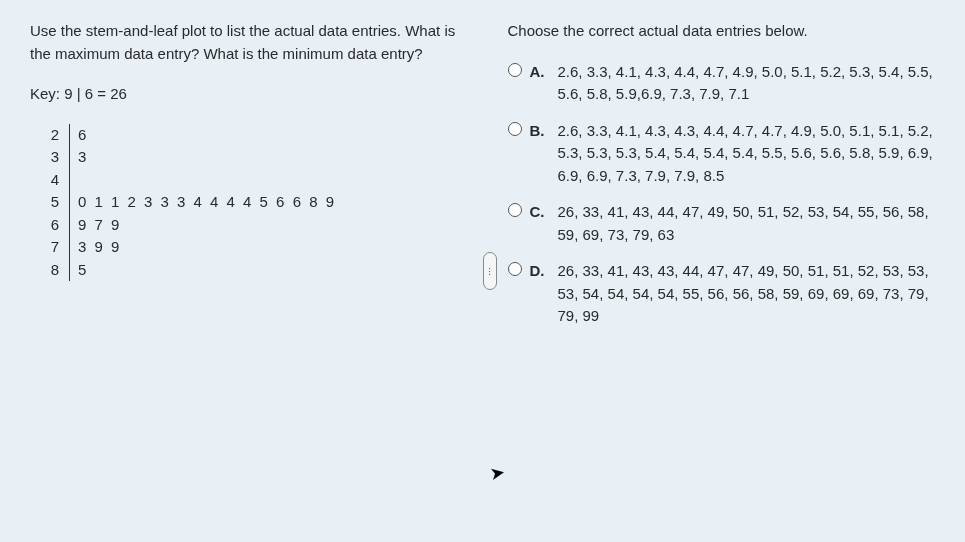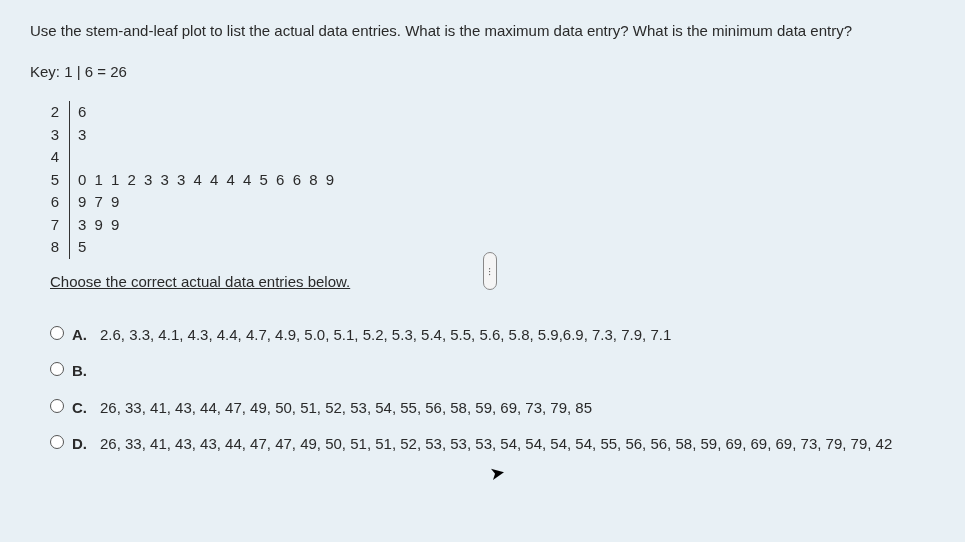--- a/index.html
+++ b/index.html
@@ -44,22 +44,21 @@
     .stem {
       width: 20px;
       text-align: right;
       padding-right: 8px;
       border-right: 1.5px solid #333;
     }
     .leaf {
       padding-left: 8px;
     }
     .choice-heading {
-      margin-bottom: 30px;
-      text-decoration: underline;
+      margin-bottom: 18px;
     }
     .choice {
       display: flex;
       align-items: flex-start;
       margin-bottom: 14px;
     }
     .radio {
       width: 14px;
       height: 14px;
       border: 1.5px solid #555;
@@ -99,30 +98,29 @@
       left: 460px;
       top: 440px;
       font-size: 18px;
       color: #000;
       transform: rotate(-10deg);
     }
     .container {
       position: relative;
       width: 100%;
       display: flex;
-      flex-direction: column;
     }
   </style>
 </head>
 <body>
 
 <div class="container">
   <div class="left-column">
     <p class="question-text">Use the stem-and-leaf plot to list the actual data entries. What is the maximum data entry? What is the minimum data entry?</p>
-    <p class="key-text">Key: 1 | 6 = 26</p>
+    <p class="key-text">Key: 9 | 6 = 26</p>
     <div class="stem-leaf">
       <div class="stem-leaf-row">
         <span class="stem">2</span>
         <span class="leaf">6</span>
       </div>
       <div class="stem-leaf-row">
         <span class="stem">3</span>
         <span class="leaf">3</span>
       </div>
       <div class="stem-leaf-row">
@@ -156,29 +154,30 @@
 
     <div class="choice">
       <span class="radio"></span>
       <span class="choice-letter">A.</span>
       <span class="choice-text">2.6, 3.3, 4.1, 4.3, 4.4, 4.7, 4.9, 5.0, 5.1, 5.2, 5.3, 5.4, 5.5, 5.6, 5.8, 5.9,6.9, 7.3, 7.9, 7.1</span>
     </div>
 
     <div class="choice">
       <span class="radio"></span>
       <span class="choice-letter">B.</span>
+      <span class="choice-text">2.6, 3.3, 4.1, 4.3, 4.3, 4.4, 4.7, 4.7, 4.9, 5.0, 5.1, 5.1, 5.2, 5.3, 5.3, 5.3, 5.4, 5.4, 5.4, 5.4, 5.5, 5.6, 5.6, 5.8, 5.9, 6.9, 6.9, 6.9, 7.3, 7.9, 7.9, 8.5</span>
     </div>
 
     <div class="choice">
       <span class="radio"></span>
       <span class="choice-letter">C.</span>
-      <span class="choice-text">26, 33, 41, 43, 44, 47, 49, 50, 51, 52, 53, 54, 55, 56, 58, 59, 69, 73, 79, 85</span>
+      <span class="choice-text">26, 33, 41, 43, 44, 47, 49, 50, 51, 52, 53, 54, 55, 56, 58, 59, 69, 73, 79, 63</span>
     </div>
 
     <div class="choice">
       <span class="radio"></span>
       <span class="choice-letter">D.</span>
-      <span class="choice-text">26, 33, 41, 43, 43, 44, 47, 47, 49, 50, 51, 51, 52, 53, 53, 53, 54, 54, 54, 54, 55, 56, 56, 58, 59, 69, 69, 69, 73, 79, 79, 42</span>
+      <span class="choice-text">26, 33, 41, 43, 43, 44, 47, 47, 49, 50, 51, 51, 52, 53, 53, 53, 54, 54, 54, 54, 55, 56, 56, 58, 59, 69, 69, 69, 73, 79, 79, 99</span>
     </div>
   </div>
 
   <div class="cursor">➤</div>
 </div>
 
 </body></html>

